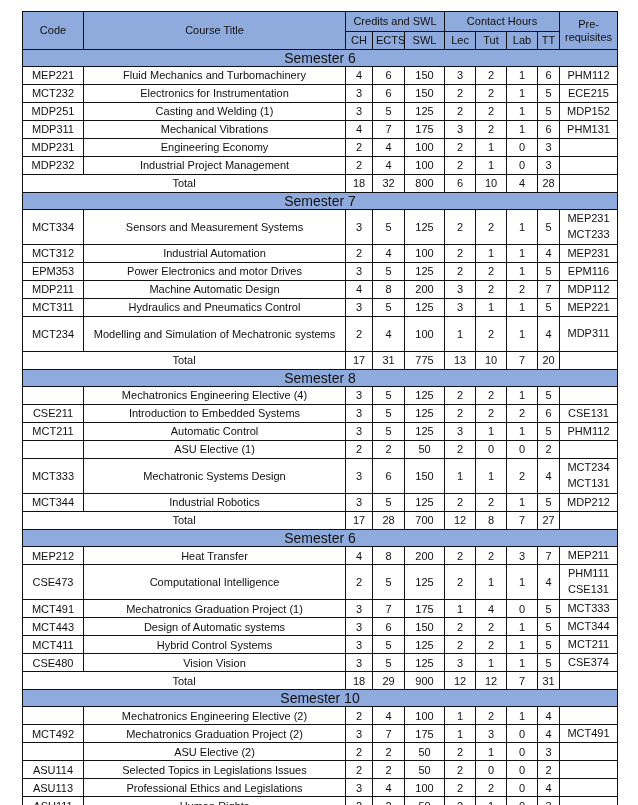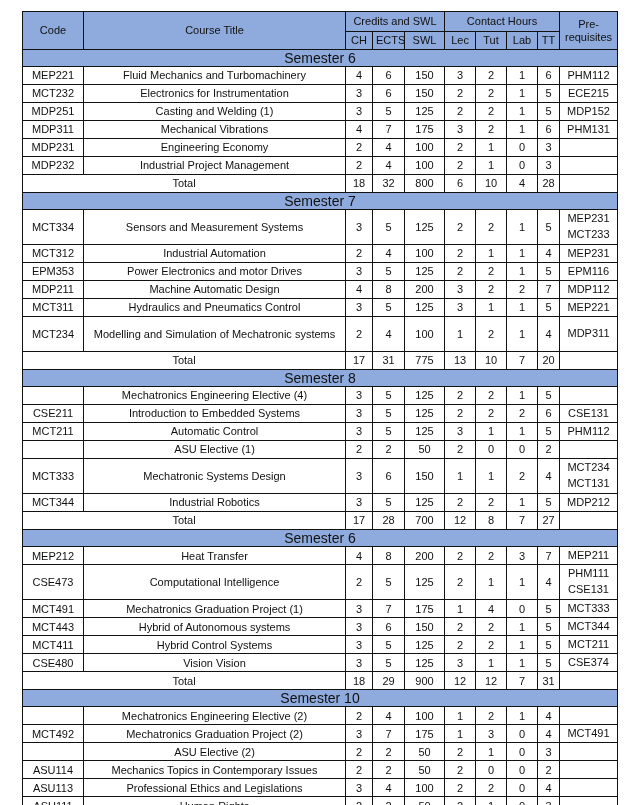--- a/index.html
+++ b/index.html
@@ -483,21 +483,21 @@
           <td class="row-num">0</td>
           <td class="row-num">5</td>
           <td class="row-pre">
             <div class="pre-stack">
               <span>MCT333</span>
             </div>
           </td>
         </tr>
         <tr>
           <td class="row-code">MCT443</td>
-          <td class="row-title title-wrap">Hybrid of Autonomous systems</td>
+          <td class="row-title title-wrap">Design of Automatic systems</td>
           <td class="row-num">3</td>
           <td class="row-num">6</td>
           <td class="row-num">150</td>
           <td class="row-num">2</td>
           <td class="row-num">2</td>
           <td class="row-num">1</td>
           <td class="row-num">5</td>
           <td class="row-pre">
             <div class="pre-stack">
               <span>MCT344</span>
@@ -585,21 +585,21 @@
           <td class="row-num">2</td>
           <td class="row-num">50</td>
           <td class="row-num">2</td>
           <td class="row-num">1</td>
           <td class="row-num">0</td>
           <td class="row-num">3</td>
           <td class="row-pre"></td>
         </tr>
         <tr>
           <td class="row-code">ASU114</td>
-          <td class="row-title title-wrap">Mechanics Topics in Contemporary Issues</td>
+          <td class="row-title title-wrap">Selected Topics in Legislations Issues</td>
           <td class="row-num">2</td>
           <td class="row-num">2</td>
           <td class="row-num">50</td>
           <td class="row-num">2</td>
           <td class="row-num">0</td>
           <td class="row-num">0</td>
           <td class="row-num">2</td>
           <td class="row-pre"></td>
         </tr>
         <tr>

